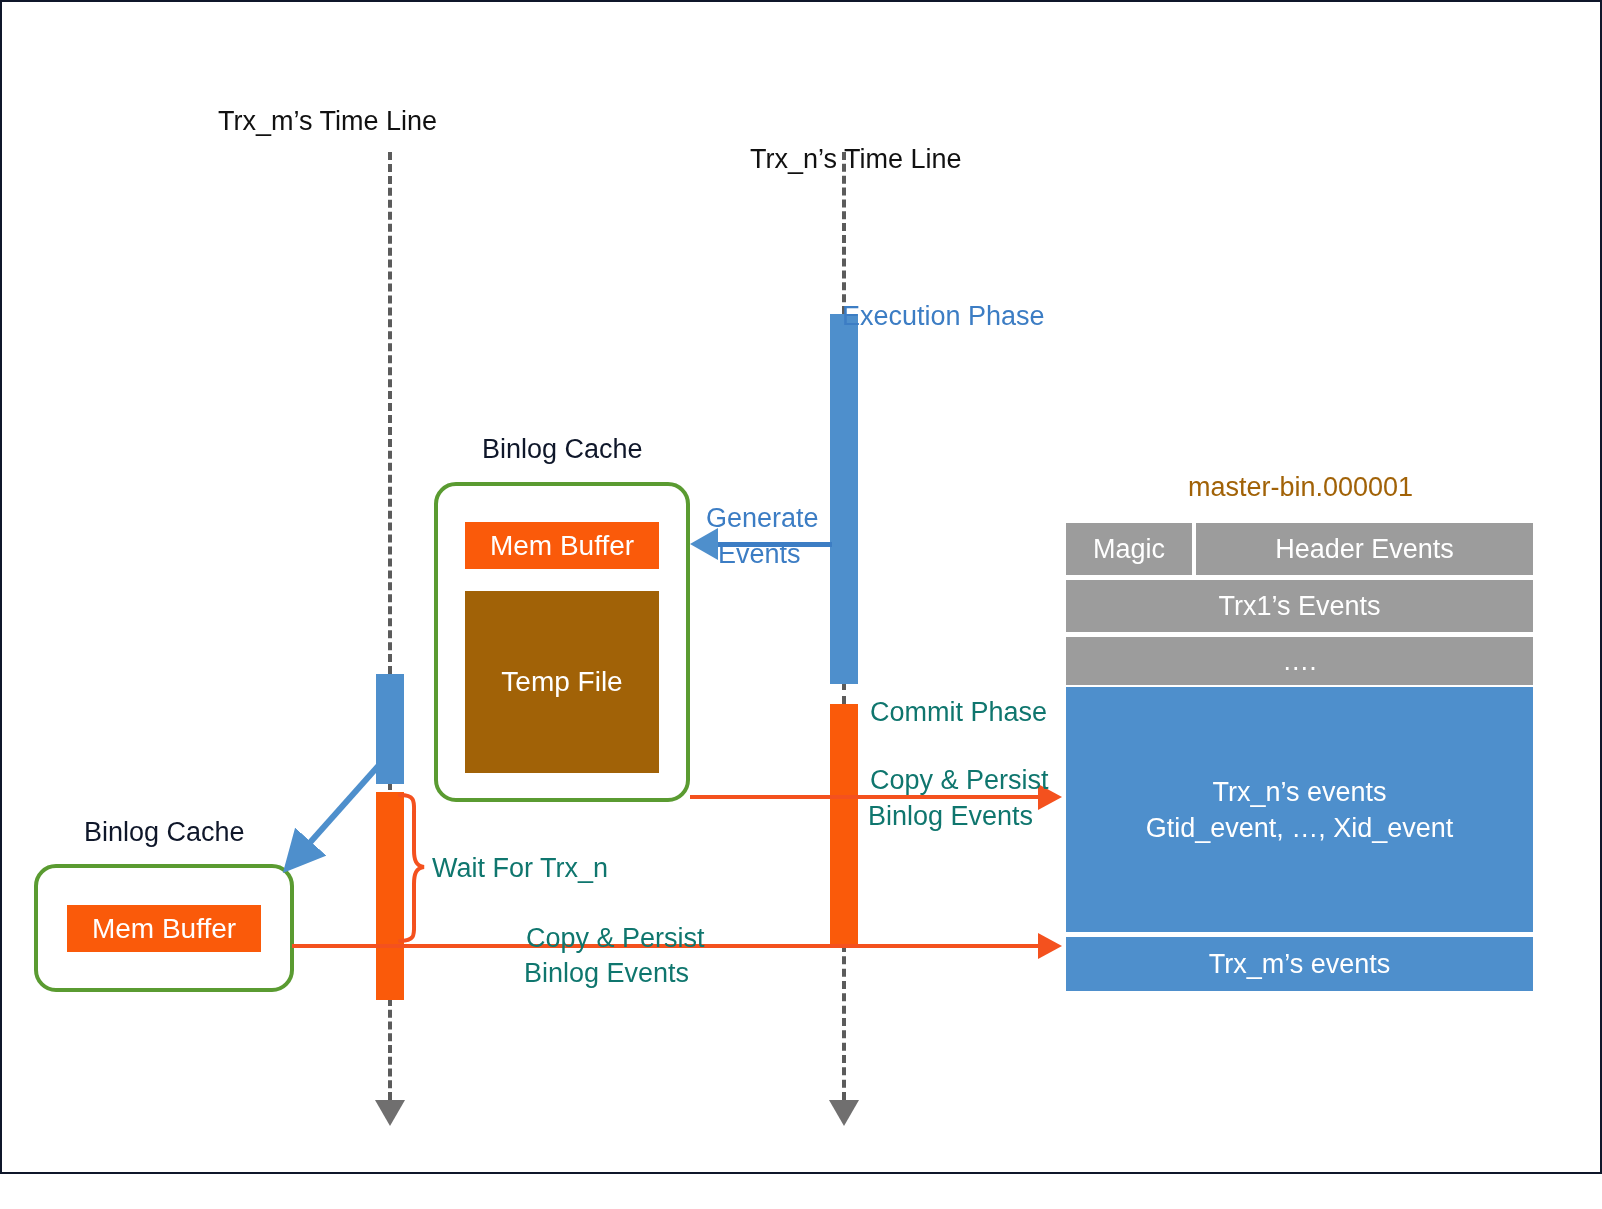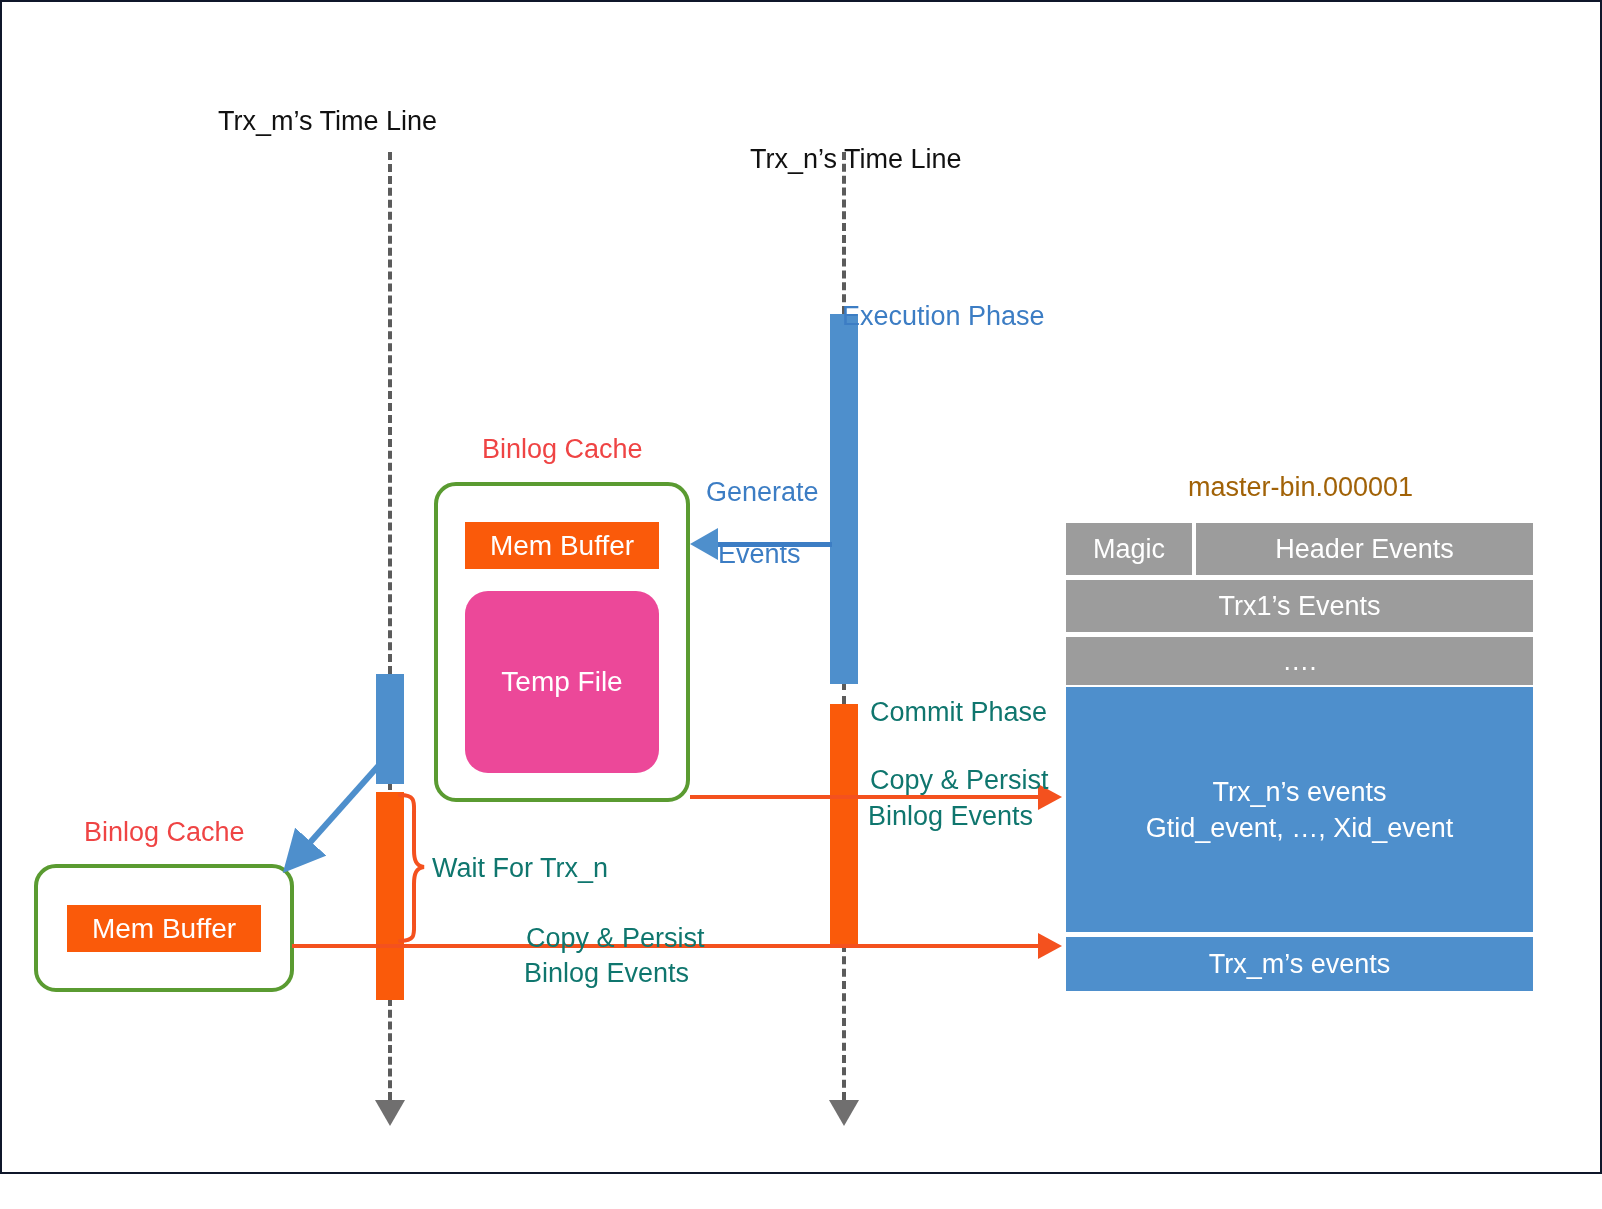--- a/index.html
+++ b/index.html
@@ -21,21 +21,21 @@
 
   
   .title-label {
     font-size: 27px;
     color: #111111;
     white-space: nowrap;
     font-family: "Liberation Sans", sans-serif;
   }
   .cache-title {
     font-size: 27px;
-    color: #ef4444;
+    color: #0f172a;
     white-space: nowrap;
   }
   .file-title {
     font-size: 27px;
     color: #a16207;
     white-space: nowrap;
   }
   .blue-label {
     color: #3C7DC4;
     font-size: 27px;
@@ -75,28 +75,27 @@
   .mem-buffer {
     background: #FA5A0A;
     color: #ffffff;
     font-size: 28px;
     display: flex;
     align-items: center;
     justify-content: center;
     box-sizing: border-box;
   }
   .temp-file {
-    background: #ec4899;
+    background: #a16207;
     color: #ffffff;
     font-size: 28px;
     display: flex;
     align-items: center;
     justify-content: center;
     box-sizing: border-box;
-    border-radius: 23px;
   }
 
   
   .cell {
     box-sizing: border-box;
     display: flex;
     align-items: center;
     justify-content: center;
     color: #ffffff;
     font-size: 27px;
@@ -155,21 +154,21 @@
   <div class="abs cache-title" style="left:480px; top:432px;">Binlog Cache</div>
 
   <div class="abs cache-box" style="left:432px; top:480px; width:256px; height:320px;"></div>
 
   <div class="abs mem-buffer" style="left:463px; top:520px; width:194px; height:47px;">Mem Buffer</div>
 
   <div class="abs temp-file" style="left:463px; top:589px; width:194px; height:182px;">Temp File</div>
 
   <div class="abs h-line-blue" style="left:716px; top:540px; width:114px;"></div>
   <div class="abs arrow-left-blue" style="left:688px; top:526px;"></div>
-  <div class="abs blue-label" style="left:704px; top:472px;">Generate</div>
+  <div class="abs blue-label" style="left:704px; top:498px;">Generate</div>
   <div class="abs blue-label" style="left:716px; top:534px;">Events</div>
 
   <div class="abs cache-title" style="left:82px; top:815px;">Binlog Cache</div>
 
   <div class="abs cache-box" style="left:32px; top:862px; width:260px; height:128px;"></div>
 
   <div class="abs mem-buffer" style="left:65px; top:903px; width:194px; height:47px;">Mem Buffer</div>
 
   <svg class="overlay" width="1602" height="1209">
     <defs>

